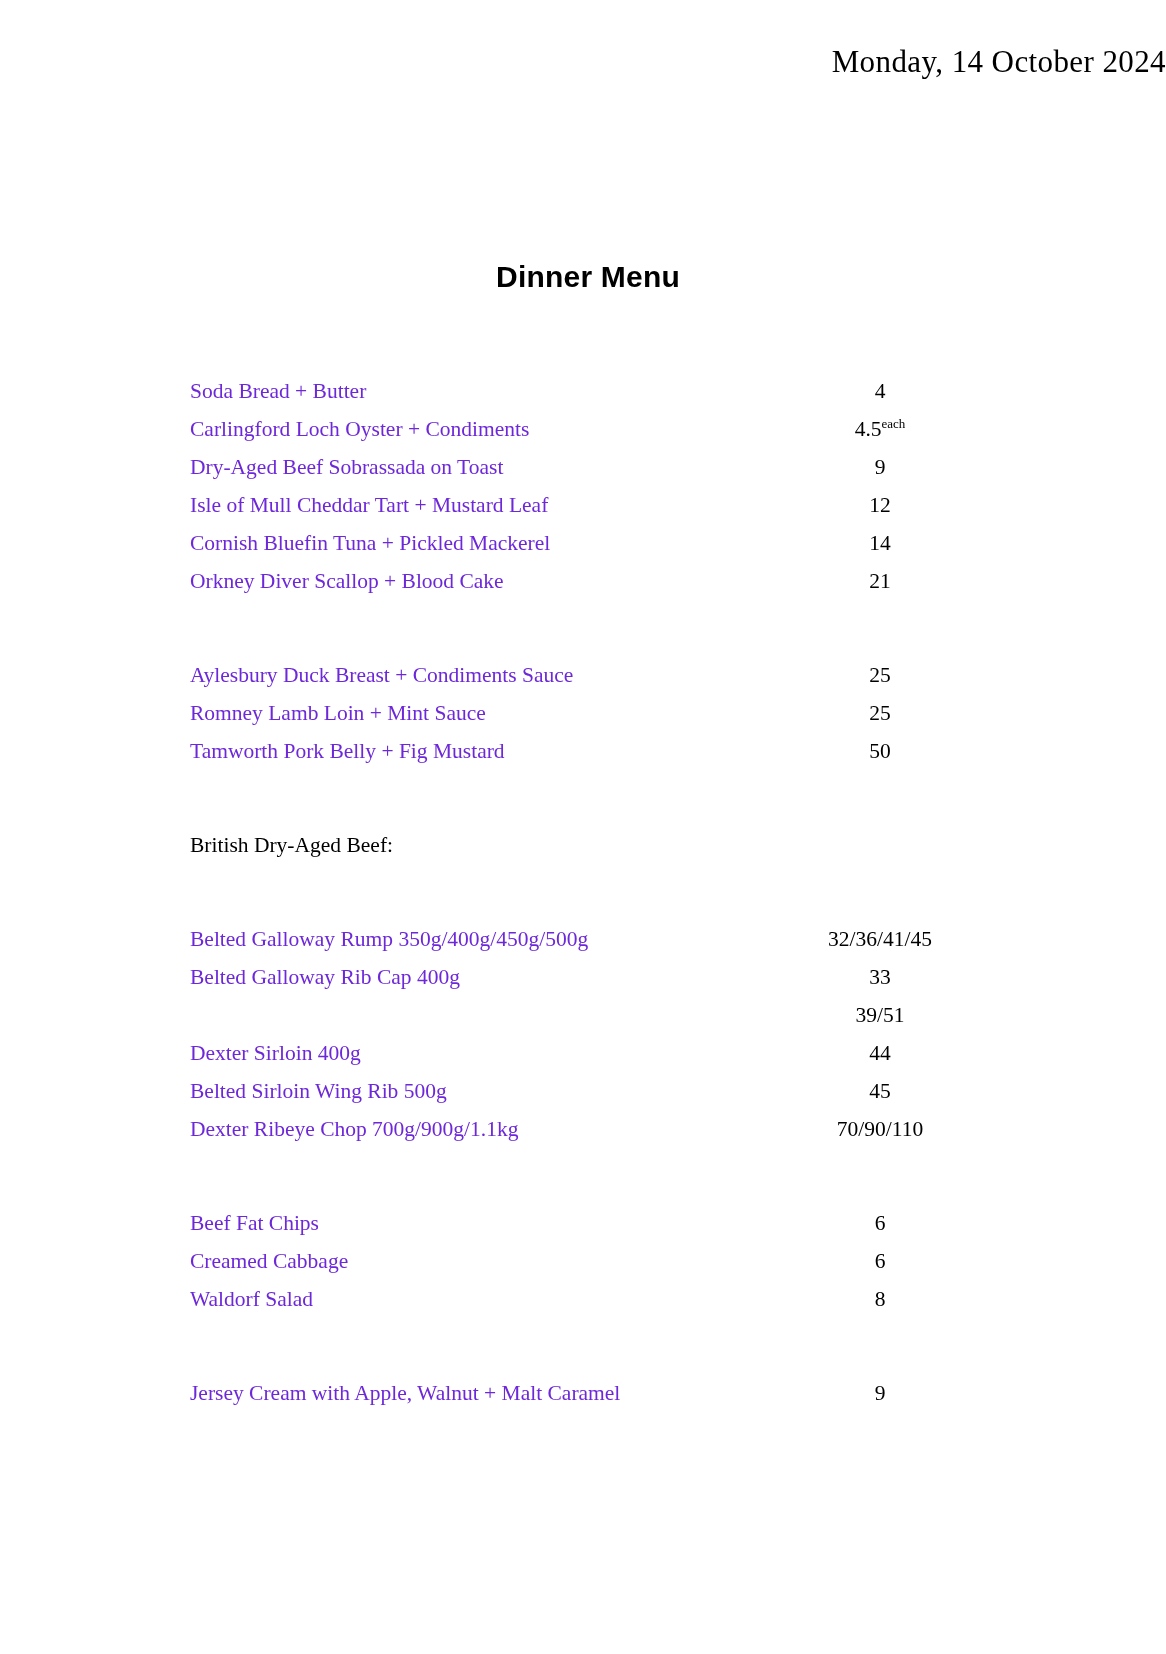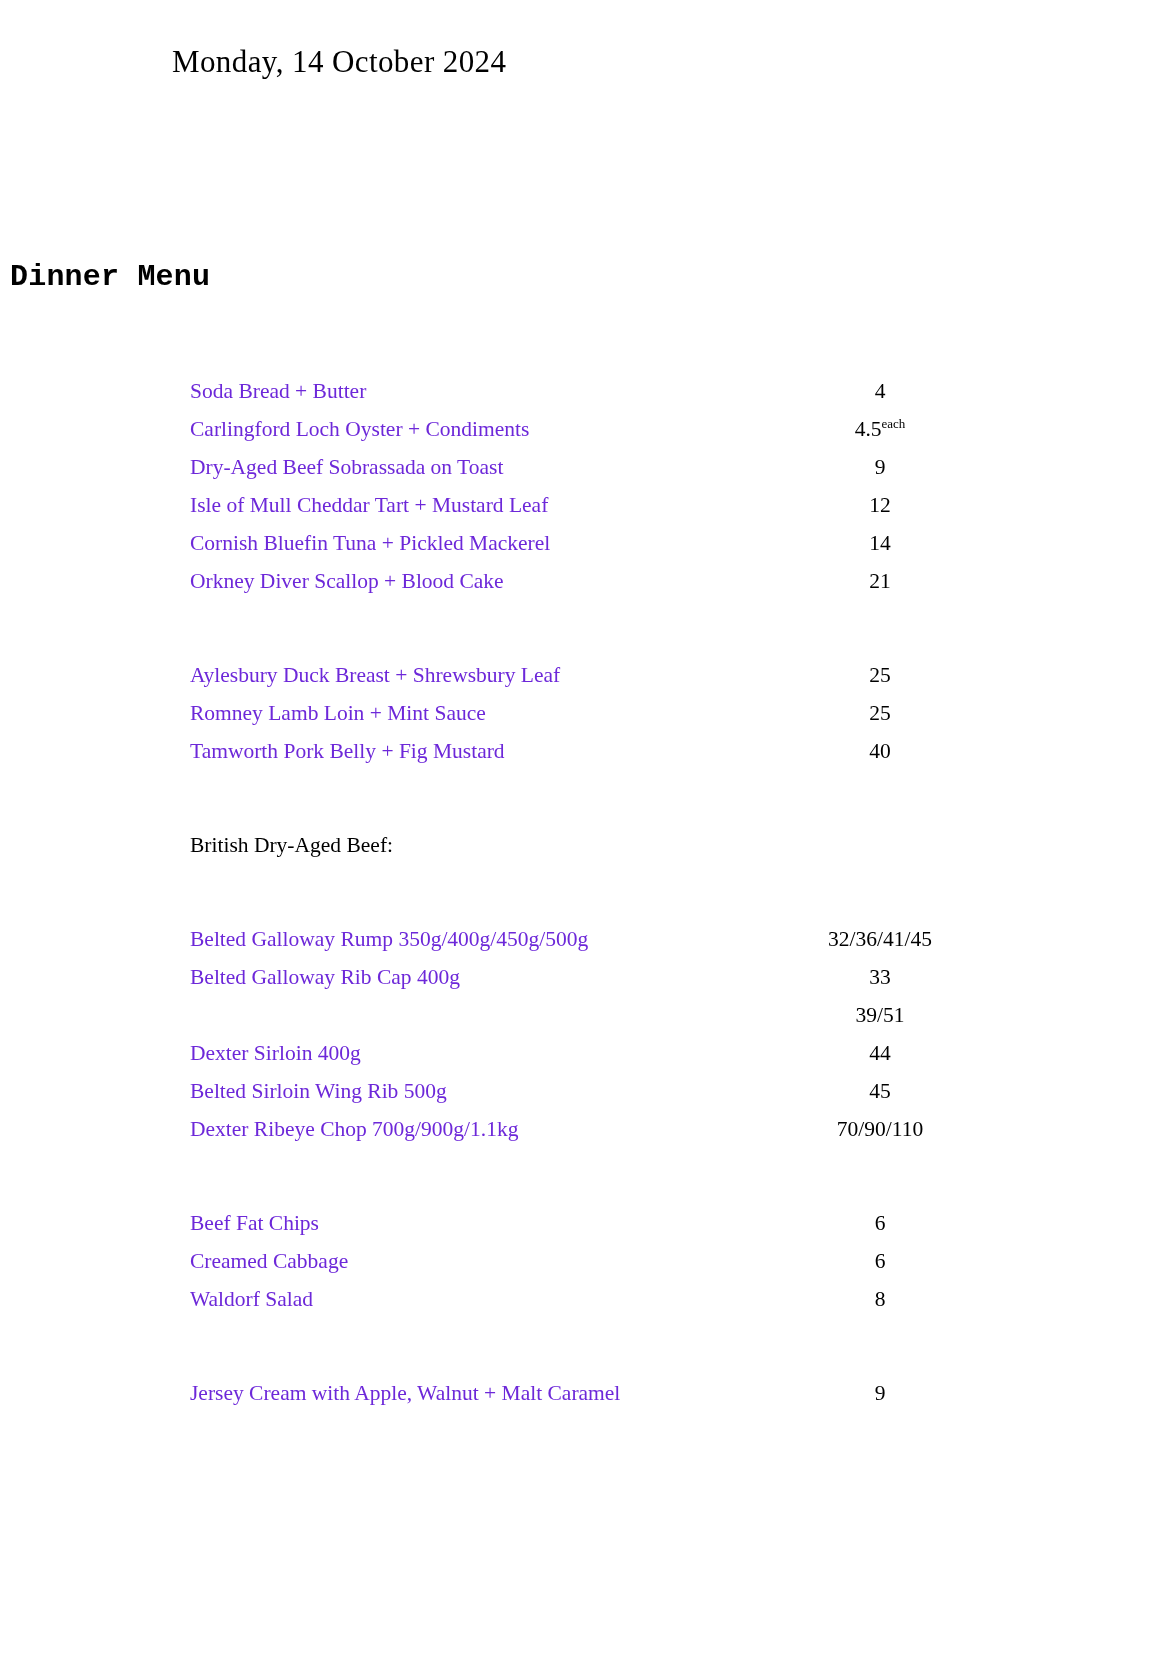--- a/index.html
+++ b/index.html
@@ -24,37 +24,38 @@
     height: 1654px;
     box-sizing: border-box;
   }
 
   
   .doc-date {
     position: absolute;
     top: 44px;
     left: 0;
     width: 1166px;
-    text-align: left;
+    text-align: right;
     padding-left: 172px;
     box-sizing: border-box;
     font-size: 31px;
     letter-spacing: 0.4px;
     color: #000000;
   }
 
   
   .menu-title {
     position: absolute;
     top: 240px;
     left: 0;
     width: 1166px;
+    text-align: center;
     padding-left: 10px;
     box-sizing: border-box;
-    font-family: Liberation Mono, monospace;
+    font-family: Liberation Sans, sans-serif;
     font-weight: 700;
     font-size: 30px;
     letter-spacing: 0.2px;
     color: #000000;
   }
 
   
   .menu-body {
     position: absolute;
     top: 372px;
@@ -152,33 +153,33 @@
           <span class="dish-price"><span>14</span></span>
         </div>
         <div class="menu-row">
           <span class="dish-name">Orkney Diver Scallop + Blood Cake</span>
           <span class="row-spacer"></span>
           <span class="dish-price"><span>21</span></span>
         </div>
       </div>
       <div class="section">
         <div class="menu-row">
-          <span class="dish-name">Aylesbury Duck Breast + Shrewsbury Leaf</span>
+          <span class="dish-name">Aylesbury Duck Breast + Condiments Sauce</span>
           <span class="row-spacer"></span>
           <span class="dish-price"><span>25</span></span>
         </div>
         <div class="menu-row">
           <span class="dish-name">Romney Lamb Loin + Mint Sauce</span>
           <span class="row-spacer"></span>
           <span class="dish-price"><span>25</span></span>
         </div>
         <div class="menu-row">
           <span class="dish-name">Tamworth Pork Belly + Fig Mustard</span>
           <span class="row-spacer"></span>
-          <span class="dish-price"><span>40</span></span>
+          <span class="dish-price"><span>50</span></span>
         </div>
       </div>
       <div class="section tight">
         <div class="section-heading">British Dry-Aged Beef:</div>
       </div>
       <div class="section">
         <div class="menu-row">
           <span class="dish-name">Belted Galloway Rump 350g/400g/450g/500g</span>
           <span class="row-spacer"></span>
           <span class="dish-price wide"><span>32/36/41/45</span></span>

